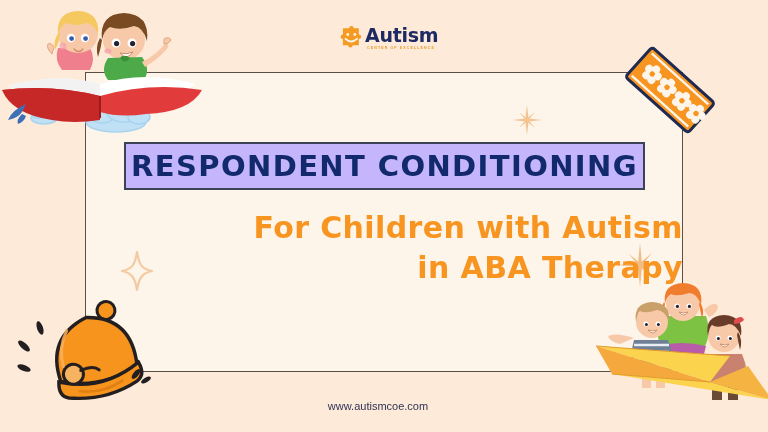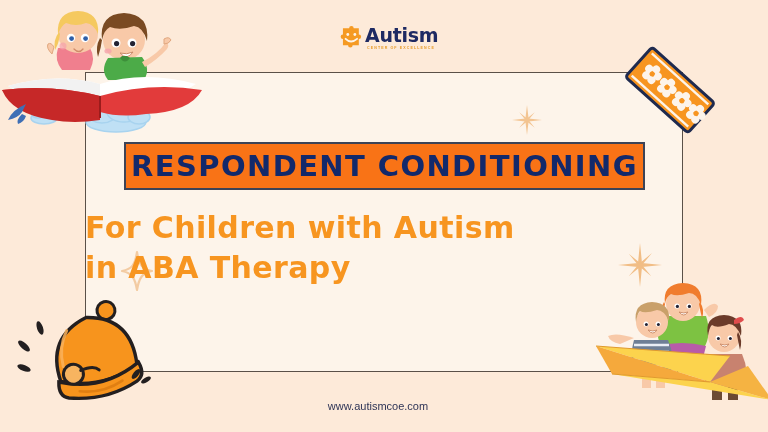--- a/index.html
+++ b/index.html
@@ -51,39 +51,39 @@
     margin-top: 2px;
     padding-left: 2px;
   }
 
   
   .title-box {
     position: absolute;
     left: 124px; top: 142px;
     width: 521px; height: 48px;
     border: 2px solid #3d4356;
-    background: #f97316;
+    background: #c4b5fd;
     display: flex; align-items: center; justify-content: center;
     z-index: 6;
   }
   .title-text {
     font-family: "DejaVu Sans", sans-serif;
     font-size: 29px;
     font-weight: bold;
     letter-spacing: 1.4px;
     color: #12296b;
     white-space: nowrap;
   }
 
   
   .subtitle {
     position: absolute;
     left: 85px; top: 208px;
     width: 598px;
-    text-align: left;
+    text-align: right;
     z-index: 6;
     font-family: "DejaVu Sans", sans-serif;
     font-weight: bold;
     font-size: 30px;
     line-height: 1.33;
     color: #f79520;
     letter-spacing: 0.4px;
   }
   .subtitle .l2 { letter-spacing: 0.4px; }
 

